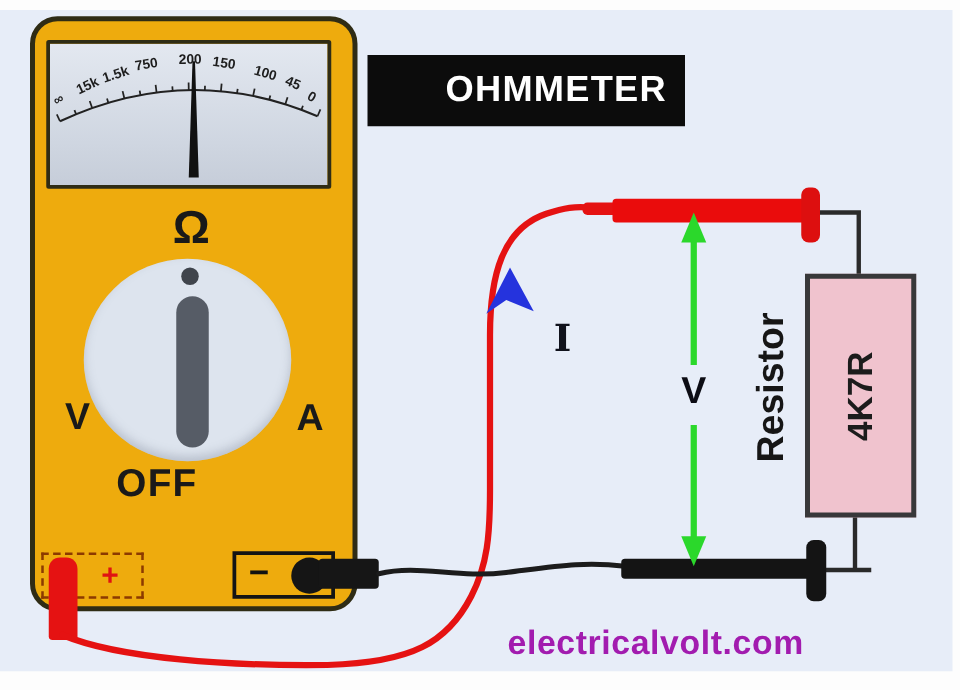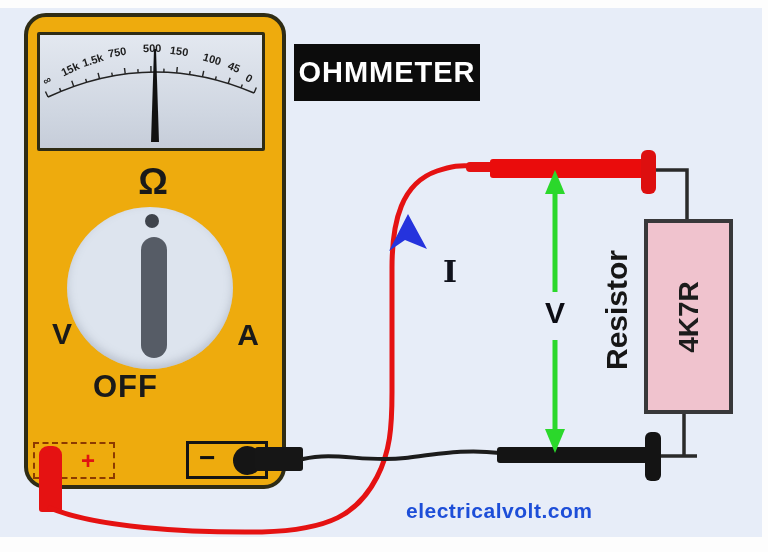--- a/index.html
+++ b/index.html
@@ -34,39 +34,39 @@
   .plus-sign{position:absolute;left:46px;top:3px;font-size:24px;font-weight:bold;color:#e01212;}
   .terminal-minus{position:absolute;left:158px;top:424px;width:76px;height:32px;border:3px solid #141414;}
   .minus-sign{position:absolute;left:10px;top:-2px;font-size:28px;font-weight:bold;color:#111;}
   .minus-jack{position:absolute;left:44px;top:2px;width:29px;height:29px;border-radius:50%;background:#151515;}
 
   .red-plug{position:absolute;left:39px;top:446px;width:23px;height:66px;background:#e51212;
     border-radius:9px 9px 3px 3px;}
   .black-plug{position:absolute;left:255px;top:447px;width:48px;height:24px;background:#161616;border-radius:3px;}
 
   
-  .banner{position:absolute;left:294px;top:44px;width:186px;height:57px;background:#0c0c0c;
-    display:flex;align-items:center;justify-content:center;}
+  .banner{position:absolute;left:294px;top:44px;width:206px;height:57px;background:#0c0c0c;
+    display:flex;align-items:center;justify-content:center;padding-left:48px;}
   .banner span{color:#ffffff;font-size:29px;font-weight:bold;letter-spacing:1px;}
 
   
   #wires{position:absolute;left:0;top:0;}
   .current-label{position:absolute;left:443px;top:254px;font-family:"DejaVu Serif",serif;
     font-size:30px;font-weight:bold;color:#10121c;}
   .voltage-label{position:absolute;left:536px;top:296px;width:38px;text-align:center;
     font-size:30px;font-weight:bold;color:#0c0c14;}
 
   .resistor{position:absolute;left:644px;top:219px;width:81px;height:187px;background:#f0c3ce;
     border:4px solid #38383a;display:flex;align-items:center;justify-content:center;}
   .resistor-value{transform:rotate(-90deg);white-space:nowrap;font-size:28px;font-weight:bold;color:#1c1c1c;}
   .resistor-name{position:absolute;left:550px;top:290px;width:140px;height:40px;
     transform:rotate(-90deg);text-align:center;font-size:30px;font-weight:bold;color:#161616;white-space:nowrap;}
 
-  .watermark{position:absolute;left:406px;top:499px;font-size:21px;font-weight:bold;
-    color:#1d4ed8;letter-spacing:.5px;}
+  .watermark{position:absolute;left:406px;top:499px;font-size:27px;font-weight:bold;
+    color:#a21caf;letter-spacing:.5px;}
 </style>
 </head>
 <body>
 
 <div id="stage">
   <div id="bg"></div>
 
   <div class="meter-body">
 
     <div class="display-panel">
@@ -88,21 +88,21 @@
           <line x1="175.375" y1="44.734375" x2="176.2547942397709" y2="41.34675605807841" stroke="#222" stroke-width="1.4"></line>
           <line x1="188.25" y1="48.4375" x2="190.05545881502667" y2="42.71558437083852" stroke="#222" stroke-width="1.4"></line>
           <line x1="201.125" y1="52.859375" x2="202.34345290080756" y2="49.57831228671431" stroke="#222" stroke-width="1.4"></line>
           <line x1="214" y1="58" x2="216.3570489077673" y2="52.482362784090185" stroke="#222" stroke-width="1.4"></line>
           <polygon points="114,14 116,14 119,107 111,107" fill="#111"></polygon>
         </svg>
       <span class="scale-label" style="left:3px;top:39px;transform:rotate(-31deg)">∞</span>
       <span class="scale-label" style="left:21px;top:28px;transform:rotate(-25deg)">15k</span>
       <span class="scale-label" style="left:42px;top:19px;transform:rotate(-18deg)">1.5k</span>
       <span class="scale-label" style="left:68px;top:11px;transform:rotate(-9deg)">750</span>
-      <span class="scale-label" style="left:103px;top:7px;transform:rotate(-1deg)">500</span>
+      <span class="scale-label" style="left:103px;top:7px;transform:rotate(-1deg)">200</span>
       <span class="scale-label" style="left:130px;top:10px;transform:rotate(8deg)">150</span>
       <span class="scale-label" style="left:163px;top:18px;transform:rotate(16deg)">100</span>
       <span class="scale-label" style="left:188px;top:26px;transform:rotate(22deg)">45</span>
       <span class="scale-label" style="left:206px;top:37px;transform:rotate(30deg)">0</span>
     </div>
 
     <div class="dial-symbol">Ω</div>
 
     <div class="dial">
       <div class="dial-selector" style="left:74px;top:30px;"></div>

